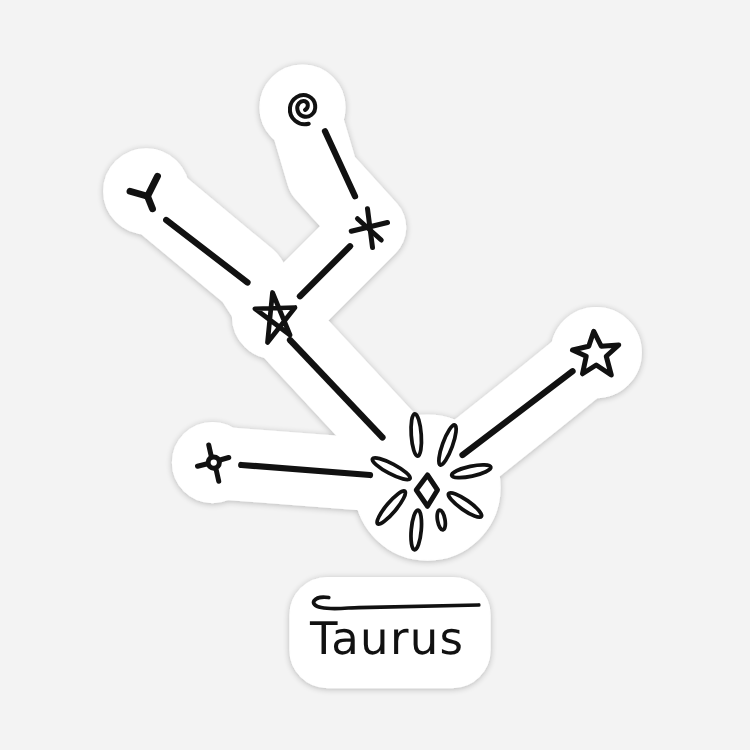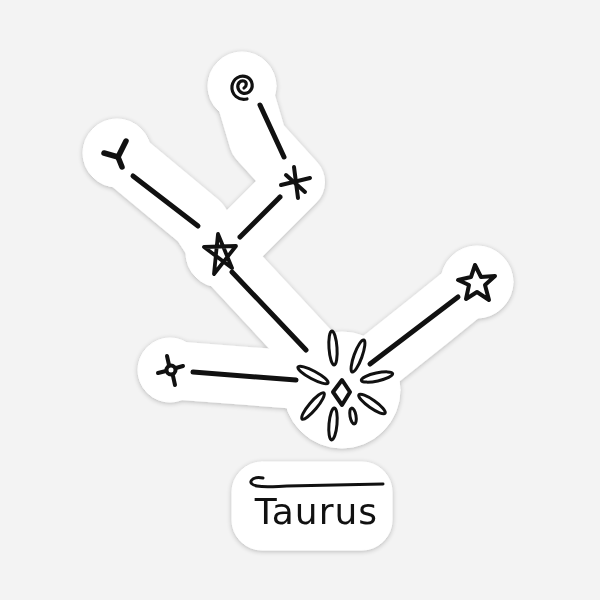--- a/index.html
+++ b/index.html
@@ -12,21 +12,21 @@
     }
     .sticker-canvas { position: absolute; left: 0; top: 0; width: 600px; height: 600px; }
     .caption {
       position: absolute;
       left: 248px; top: 494px;
       width: 130px;
       font-family: "DejaVu Sans", sans-serif;
       font-size: 36px;
       color: #111;
       letter-spacing: 1px;
-      text-align: right;
+      text-align: left;
       line-height: 1;
     }
   </style>
 </head>
 <body>
 
 <div>
   <svg class="sticker-canvas" viewBox="0 0 600 600" xmlns="http://www.w3.org/2000/svg">
     <defs>
       <filter id="shadow" x="-10%" y="-10%" width="120%" height="120%">

